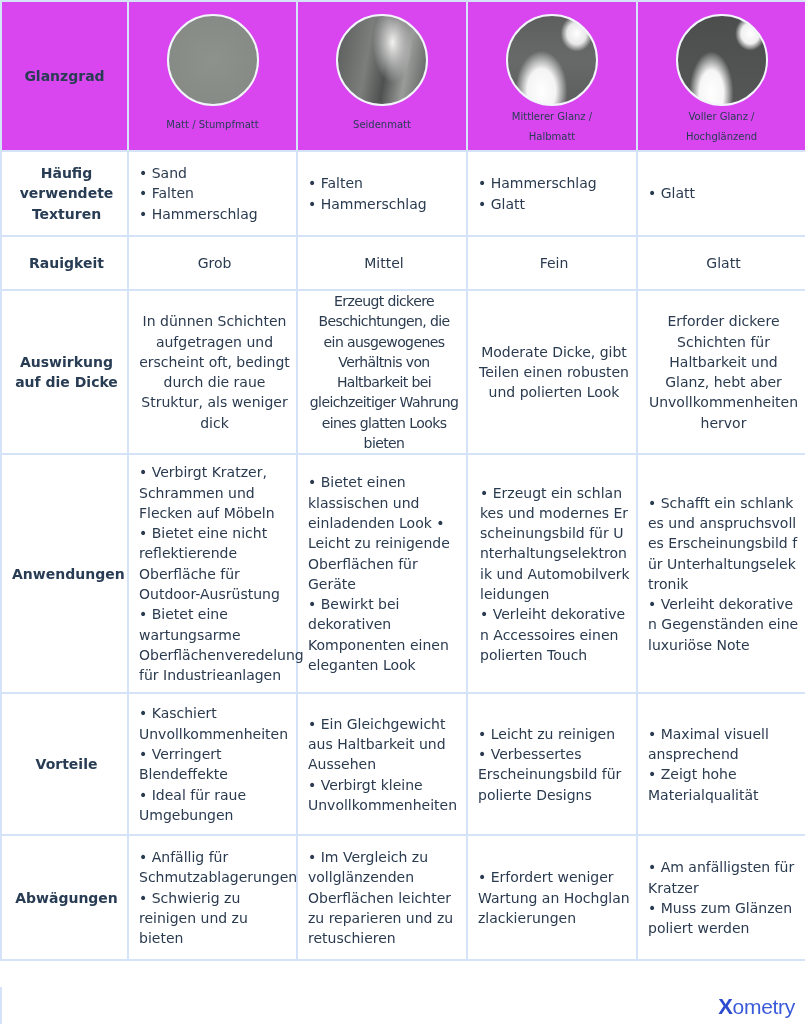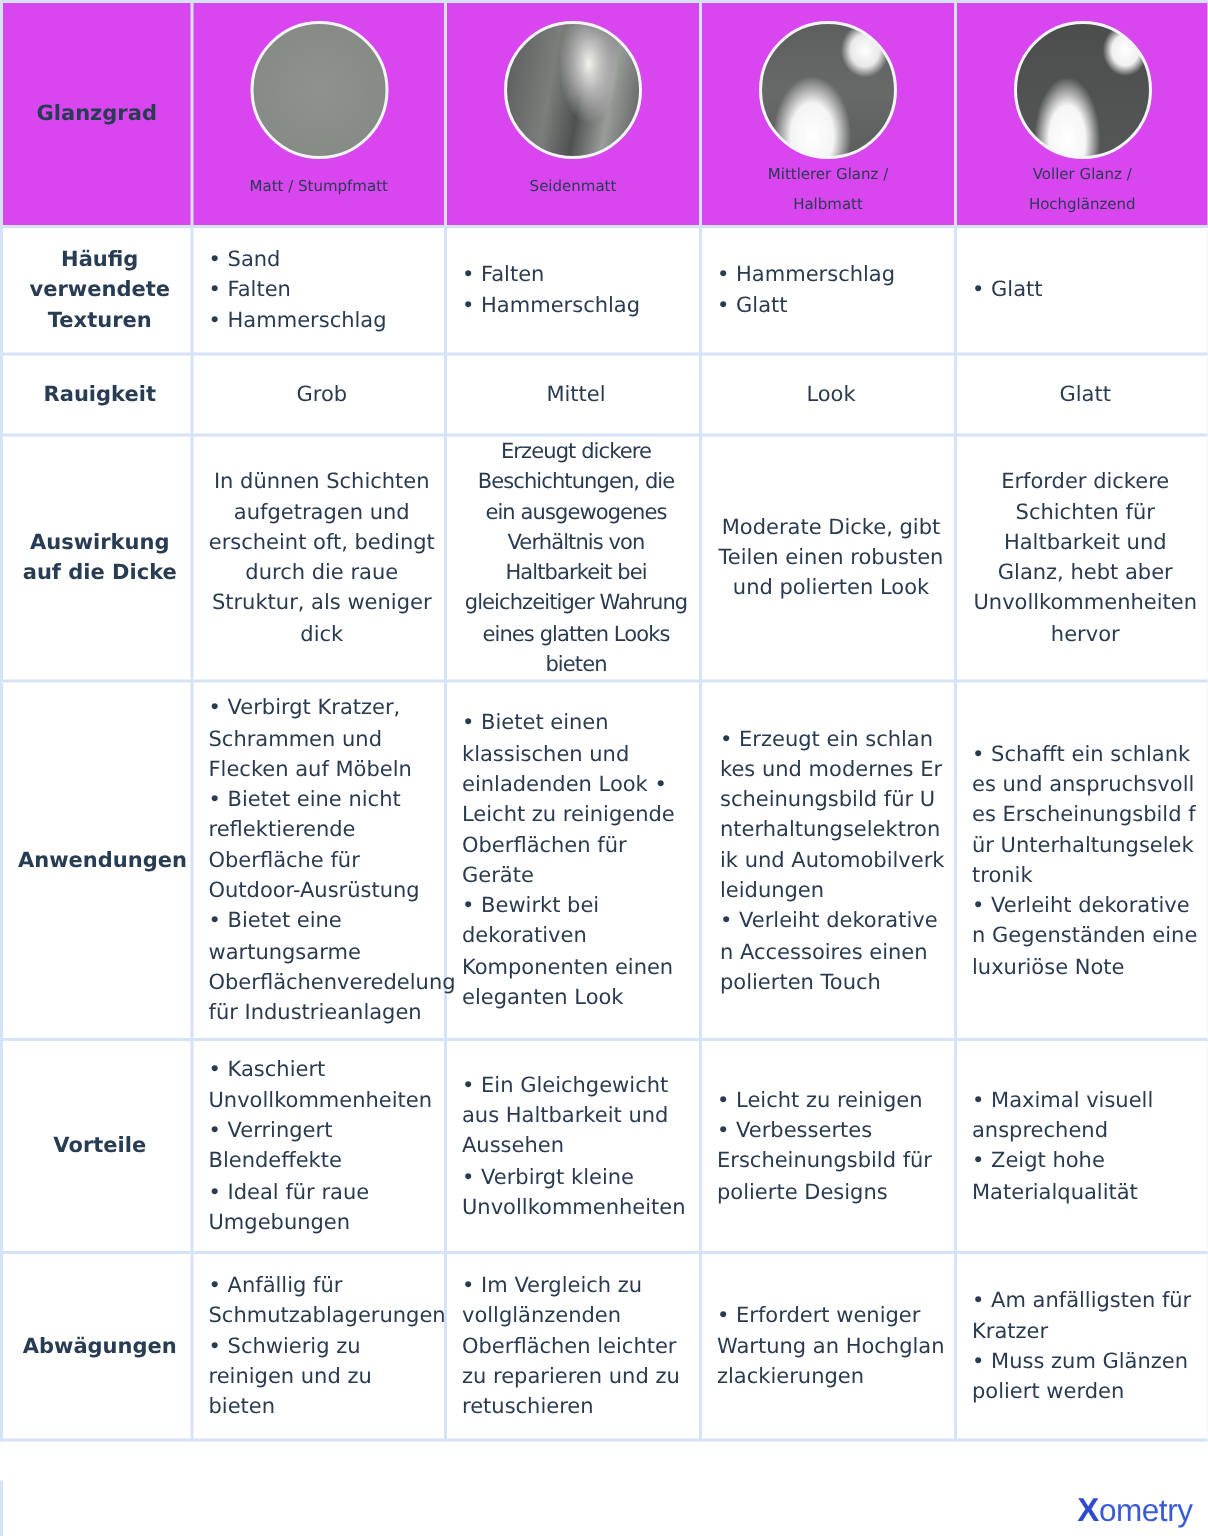--- a/index.html
+++ b/index.html
@@ -139,21 +139,21 @@
       </td>
       <td class="list">
         <span class="bullet-line">• Glatt</span>
       </td>
     </tr>
 
     <tr class="r-rau">
       <td class="rowlabel">Rauigkeit</td>
       <td class="center">Grob</td>
       <td class="center">Mittel</td>
-      <td class="center">Look</td>
+      <td class="center">Fein</td>
       <td class="center">Glatt</td>
     </tr>
 
     <tr class="r-dicke">
       <td class="rowlabel">Auswirkung auf die Dicke</td>
       <td class="center">In dünnen Schichten aufgetragen und erscheint oft, bedingt durch die raue Struktur, als weniger dick</td>
       <td class="center condensed">Erzeugt dickere Beschichtungen, die ein ausgewogenes Verhältnis von Haltbarkeit bei gleichzeitiger Wahrung eines glatten Looks bieten</td>
       <td class="center">Moderate Dicke, gibt Teilen einen robusten und polierten Look</td>
       <td class="center">Erforder dickere Schichten für Haltbarkeit und Glanz, hebt aber Unvollkommenheiten hervor</td>
     </tr>

